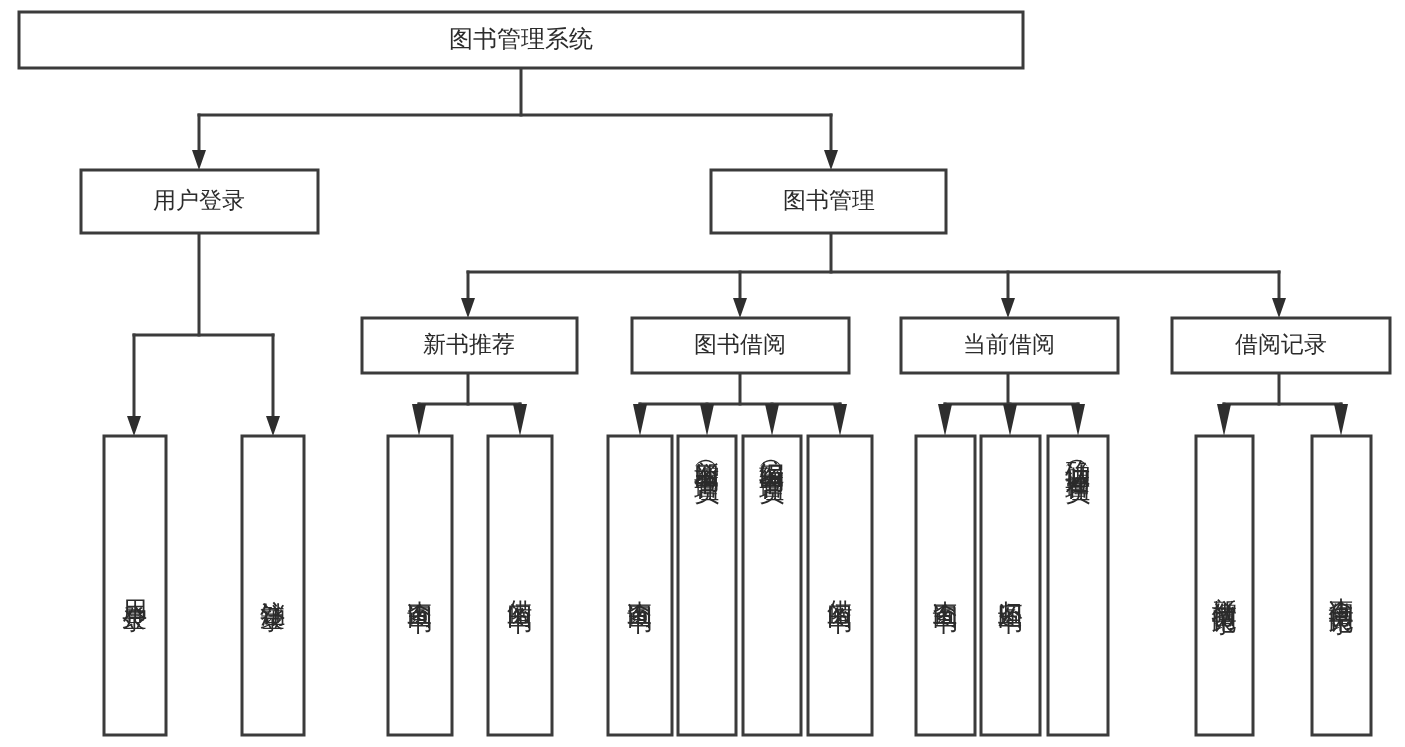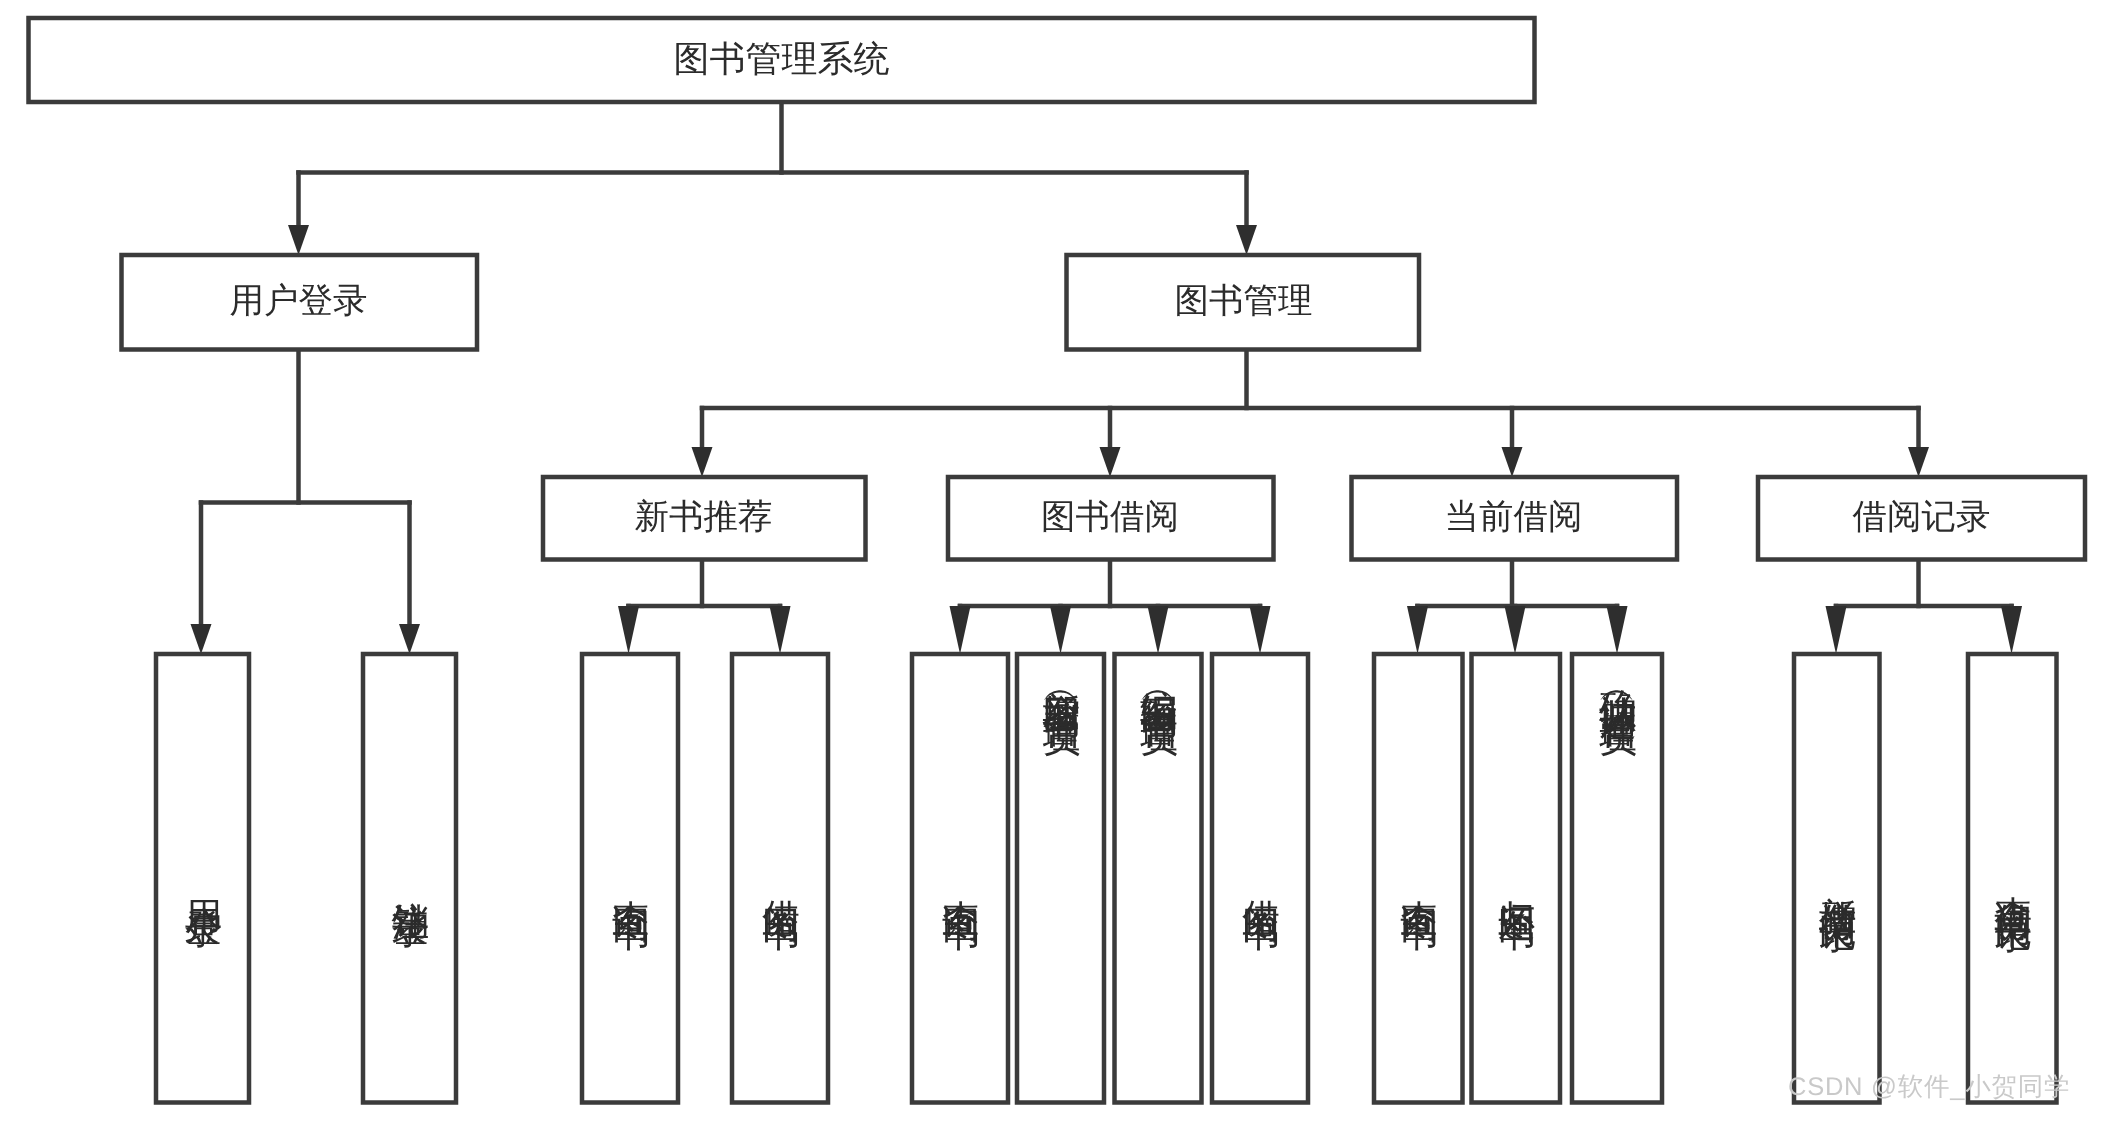--- a/index.html
+++ b/index.html
@@ -257,15 +257,14 @@
   </div>
 
   <div class="leaf-label-wrap" style="left:1196px; top:436px; width:57px; height:299px;">
     <span class="leaf-label">新增借阅记录</span>
   </div>
 
   <div class="leaf-label-wrap" style="left:1312px; top:436px; width:59px; height:299px;">
     <span class="leaf-label">查询借阅记录</span>
   </div>
 
-  <div class="watermark">CSDN @软件_小贺同学</div>
 
 </div>
 
 </body></html>

